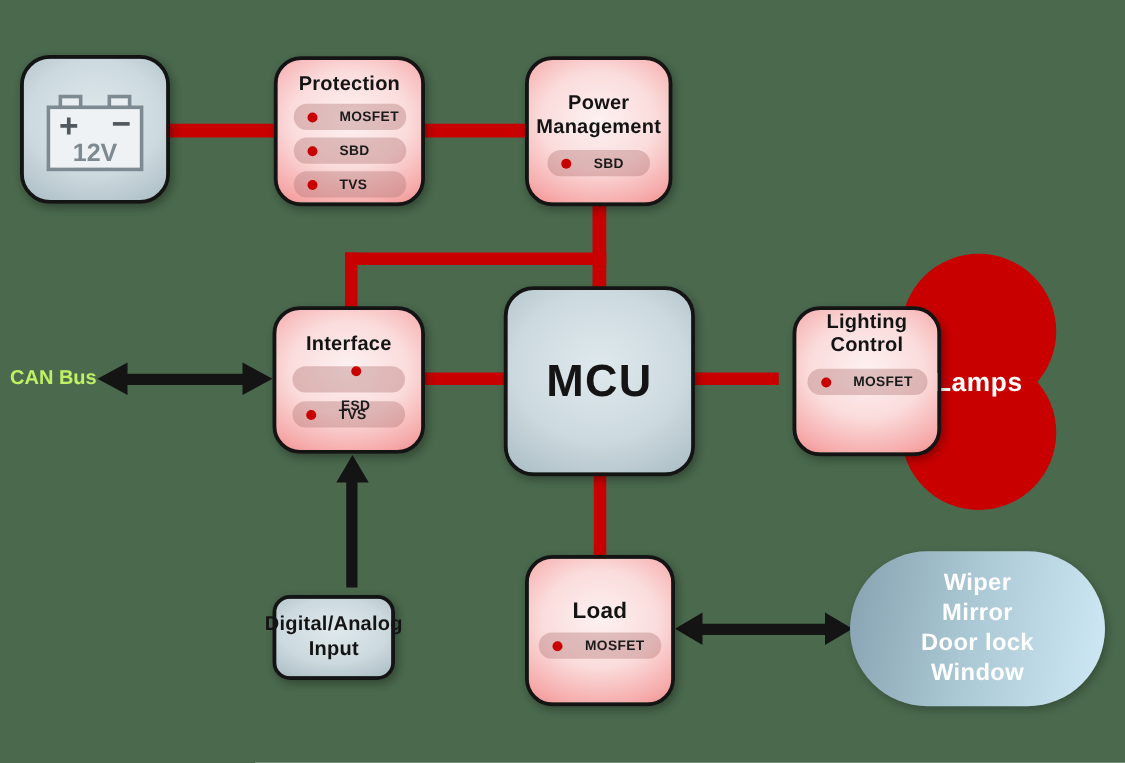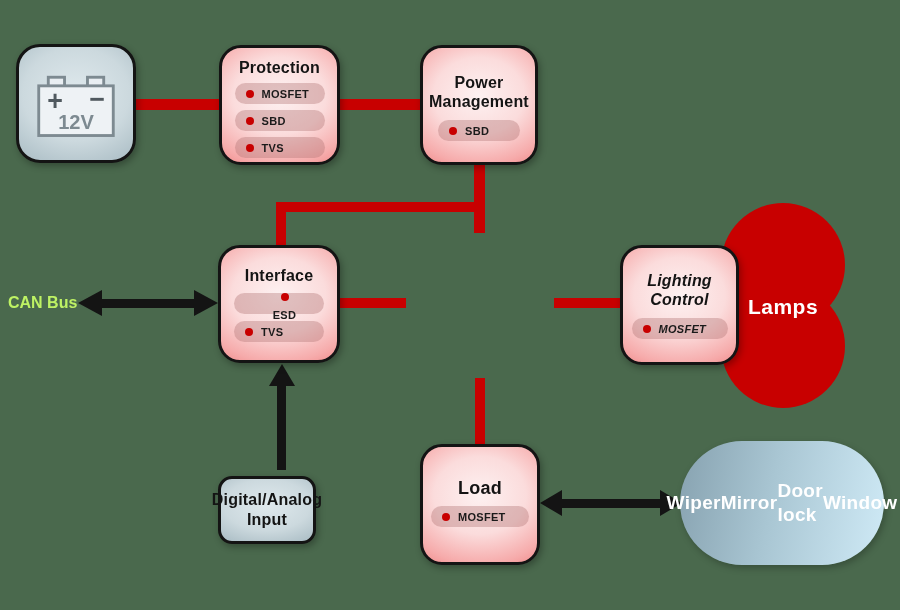--- a/index.html
+++ b/index.html
@@ -7,39 +7,39 @@
   #stage{position:relative;width:900px;height:610px;background:#4a694d;overflow:hidden;}
 
   
   .block{position:absolute;box-sizing:border-box;border:3px solid #141414;z-index:3;
          box-shadow:2px 3px 7px rgba(0,0,0,0.30);}
   .pink{background:radial-gradient(ellipse 90% 75% at 50% 42%, #fdf1f1 0%, #fbdcdc 45%, #f6abab 80%, #f08686 100%);}
   .gray{background:radial-gradient(ellipse 85% 75% at 50% 42%, #dfe9ed 0%, #ccd9de 55%, #a7bac2 100%);}
   .btitle{font-weight:700;color:#141414;text-align:center;font-size:16px;line-height:19px;letter-spacing:0.2px;}
 
   .pill{height:21px;border-radius:11px;background:rgba(176,116,116,0.38);
-        display:flex;align-items:center;justify-content:flex-start;gap:8px;
+        display:flex;align-items:center;justify-content:flex-start;gap:18px;
         padding-left:11px;box-sizing:border-box;margin:6px auto 0;}
   .dot{width:8px;height:8px;border-radius:50%;background:#c80000;flex:0 0 auto;}
   .pill-label{font-weight:700;font-size:11px;color:#1a1a1a;letter-spacing:0.3px;}
 
   
   .rline{position:absolute;background:#c80000;z-index:1;}
   .bline{position:absolute;background:#141414;z-index:2;}
   .tri{position:absolute;width:0;height:0;z-index:2;}
 
   
   .blob-circle{position:absolute;width:124px;height:124px;border-radius:50%;background:#c80000;z-index:1;}
   .blob-label{position:absolute;z-index:2;color:#ffffff;font-weight:700;font-size:21px;
               letter-spacing:0.5px;text-align:center;}
 
   
   .loads-pill{position:absolute;left:680px;top:441px;width:204px;height:124px;border-radius:62px;
               background:linear-gradient(100deg,#87a2b0 0%,#a9c6d3 45%,#cfeaf6 100%);
-              z-index:3;display:flex;align-items:center;justify-content:center;
+              z-index:3;display:flex;flex-direction:column;align-items:center;justify-content:center;
               box-shadow:2px 3px 7px rgba(0,0,0,0.25);}
   .loads-line{color:#ffffff;font-weight:700;font-size:19px;line-height:24px;letter-spacing:0.3px;}
 
   .can-label{position:absolute;left:8px;top:294px;font-weight:700;font-size:16px;color:#bef264;z-index:2;}
   .mcu-label{font-weight:700;font-size:36px;color:#141414;letter-spacing:1px;}
 </style>
 </head>
 <body>
 
 <div id="stage">
@@ -108,22 +108,25 @@
     <div class="pill" style="width:90px;margin-top:8px;flex-direction:column;">
       <span class="dot"></span>
       <span class="pill-label">ESD</span>
     </div>
     <div class="pill" style="width:90px;margin-top:7px;">
       <span class="dot"></span>
       <span class="pill-label">TVS</span>
     </div>
   </div>
 
+  <div class="block gray" style="left:403px;top:229px;width:153px;height:152px;border-radius:24px;display:flex;align-items:center;justify-content:center;">
+    <span class="mcu-label">MCU</span>
+  </div>
 
-  <div class="block pink" style="left:620px;top:245px;width:119px;height:120px;border-radius:22px;padding-top:23px;font-style:italic;">
+  <div class="block pink" style="left:634px;top:245px;width:119px;height:120px;border-radius:22px;">
     <div class="btitle" style="padding:0 14px;">Lighting Control</div>
     <div class="pill" style="width:96px;margin-top:9px;">
       <span class="dot"></span>
       <span class="pill-label">MOSFET</span>
     </div>
   </div>
 
   <div class="block pink" style="left:420px;top:444px;width:120px;height:121px;border-radius:22px;padding-top:32px;">
     <div class="btitle" style="font-size:18px;">Load</div>
     <div class="pill" style="width:98px;margin-top:8px;">

